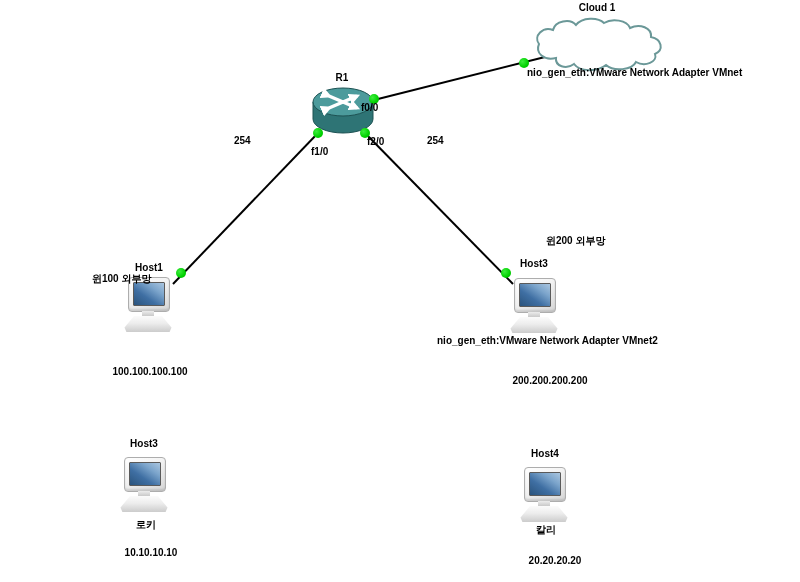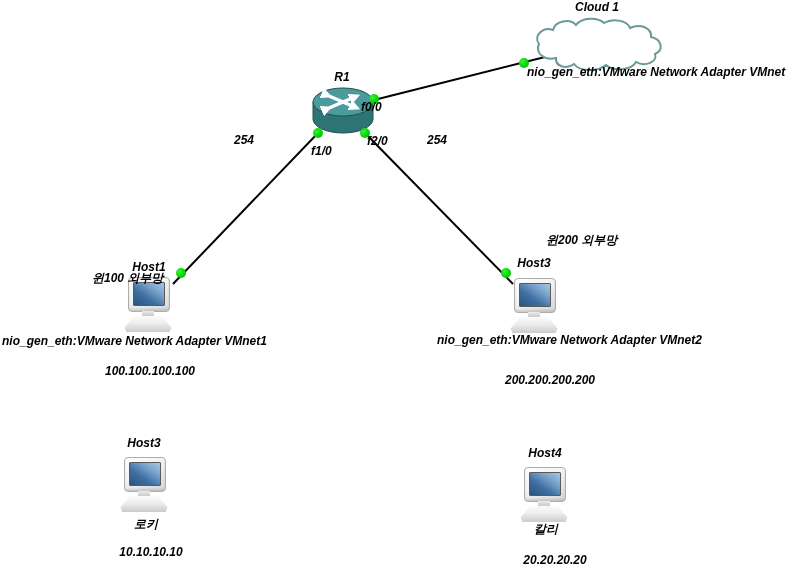--- a/index.html
+++ b/index.html
@@ -2,22 +2,22 @@
 <html><head>
 <meta charset="utf-8">
 <style>
   html,body { margin:0; padding:0; background:#fff; }
   .canvas {
     position:relative; width:800px; height:582px; background:#ffffff;
     overflow:hidden;
     font-family:"Liberation Sans","DejaVu Sans",sans-serif;
   }
   .lbl {
-    position:absolute; font-size:12px; font-weight:bold; color:#000;
-    white-space:nowrap; line-height:13px;font-style:italic;
+    position:absolute; font-size:10px; font-weight:bold; color:#000;
+    white-space:nowrap; line-height:13px;
   }
   .lbl.centered { transform:translateX(-50%); }
   svg.links { position:absolute; left:0; top:0; }
   .dot {
     position:absolute; width:10px; height:10px; border-radius:50%;
     background:radial-gradient(circle at 35% 35%, #3dee3d 0%, #00d000 60%, #00b400 100%);
   }
   .node-icon { position:absolute; }
   
   .pc { position:absolute; width:48px; height:56px; }
@@ -113,21 +113,20 @@
   <div class="lbl centered" style="left:342px; top:71px;">R1</div>
   <div class="lbl" style="left:361px; top:101px;">f0/0</div>
   <div class="lbl" style="left:311px; top:145px;">f1/0</div>
   <div class="lbl" style="left:367px; top:135px;">f2/0</div>
 
   <div class="lbl" style="left:234px; top:134px;">254</div>
   <div class="lbl" style="left:427px; top:134px;">254</div>
 
   <div class="lbl" style="left:92px; top:234px;margin-top:38px;">윈100 외부망</div>
   <div class="lbl centered" style="left:149px; top:261px;">Host1</div>
-  <div class="lbl" style="left:2px; top:335px;">nio_gen_eth:VMware Network Adapter VMnet1</div>
   <div class="lbl centered" style="left:150px; top:365px;">100.100.100.100</div>
 
   <div class="lbl" style="left:546px; top:234px;">윈200 외부망</div>
   <div class="lbl centered" style="left:534px; top:257px;">Host3</div>
   <div class="lbl" style="left:421px; top:334px;padding-left:16px;">nio_gen_eth:VMware Network Adapter VMnet2</div>
   <div class="lbl centered" style="left:550px; top:358px;margin-top:16px;">200.200.200.200</div>
 
   <div class="lbl centered" style="left:144px; top:437px;">Host3</div>
   <div class="lbl centered" style="left:146px; top:518px;">로키</div>
   <div class="lbl centered" style="left:151px; top:546px;">10.10.10.10</div>

